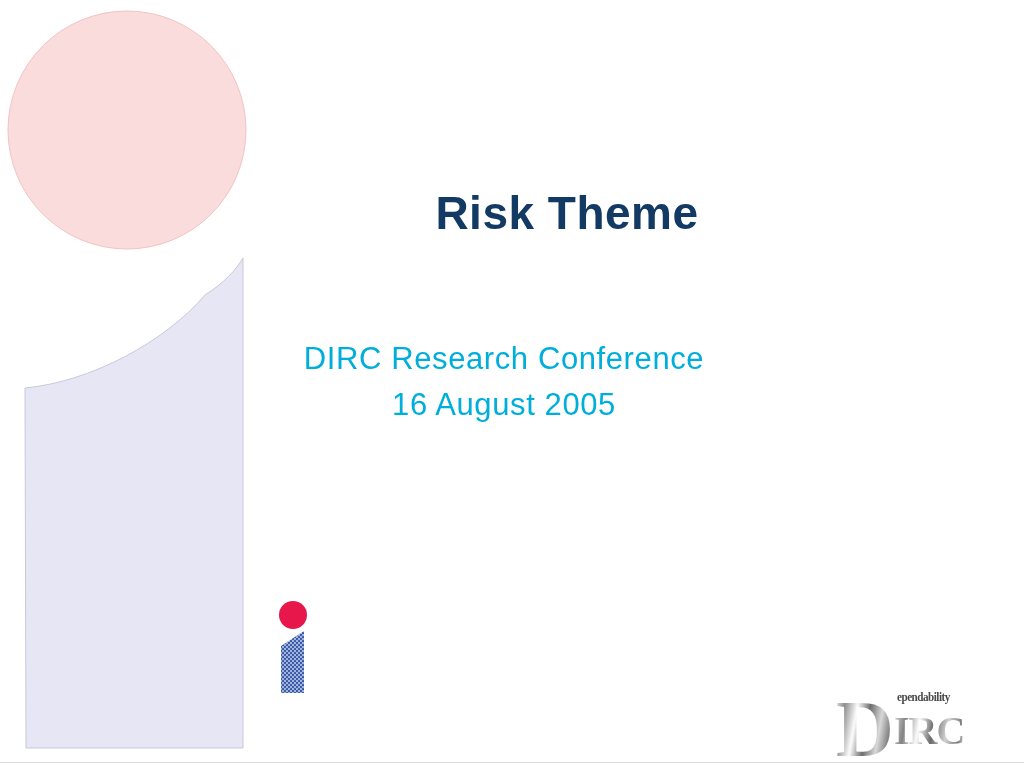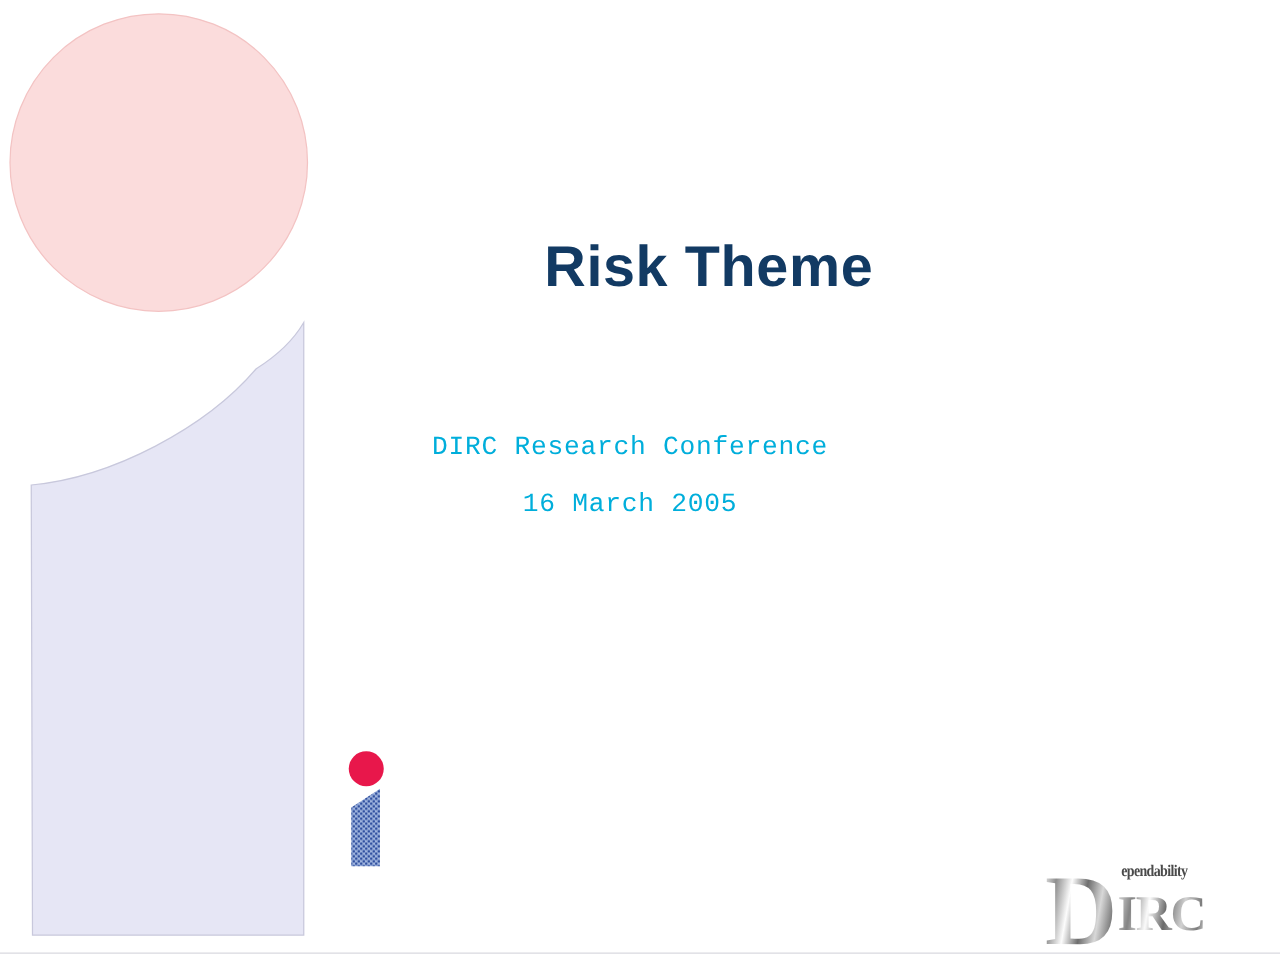--- a/index.html
+++ b/index.html
@@ -46,22 +46,22 @@
     transform: translateX(55px);
   }
 
   
   #subtitle {
     position: absolute;
     left: 0;
     top: 336px;
     width: 1024px;
     text-align: center;
-    font-family: Liberation Mono, monospace;
-    font-size: 21px;
+    font-family: Liberation Sans, sans-serif;
+    font-size: 31px;
     line-height: 46px;
     letter-spacing: 0.6px;
     color: #00aedb;
     white-space: nowrap;
   }
   #subtitle-inner {
     display: inline-block;
     transform: translateX(-8px);
   }
   .subtitle-line { display: block; }
@@ -166,21 +166,21 @@
     <circle cx="127" cy="130" r="119" fill="#fbdcdc" stroke="#f3c3c3" stroke-width="1"></circle>
   </svg>
 
   <div id="title">
     <span id="title-inner">Risk Theme</span>
   </div>
 
   <div id="subtitle">
     <span id="subtitle-inner">
       <span class="subtitle-line line1">DIRC Research Conference</span>
-      <span class="subtitle-line line2">16 March 2005</span>
+      <span class="subtitle-line line2">16 August 2005</span>
     </span>
   </div>
 
   <div id="informatics-logo">
     <svg viewBox="0 0 490 100" width="490" height="100" style="position:absolute;left:0;top:0;">
       <defs>
         <pattern id="halftone" width="4" height="4" patternUnits="userSpaceOnUse">
           <rect width="4" height="4" fill="#9fb4de"></rect>
           <circle cx="1" cy="1" r="1.05" fill="#2f4f9e"></circle>
           <circle cx="3" cy="3" r="1.05" fill="#2f4f9e"></circle>

